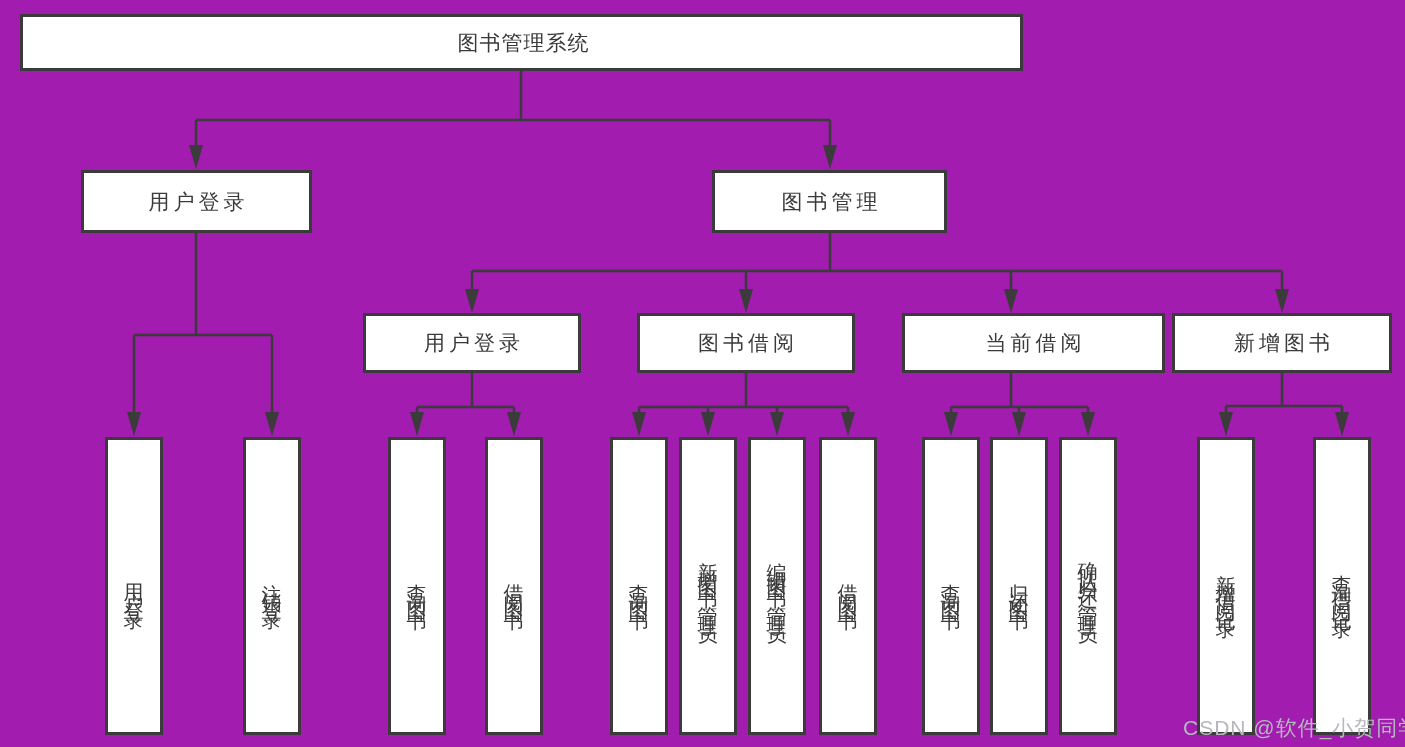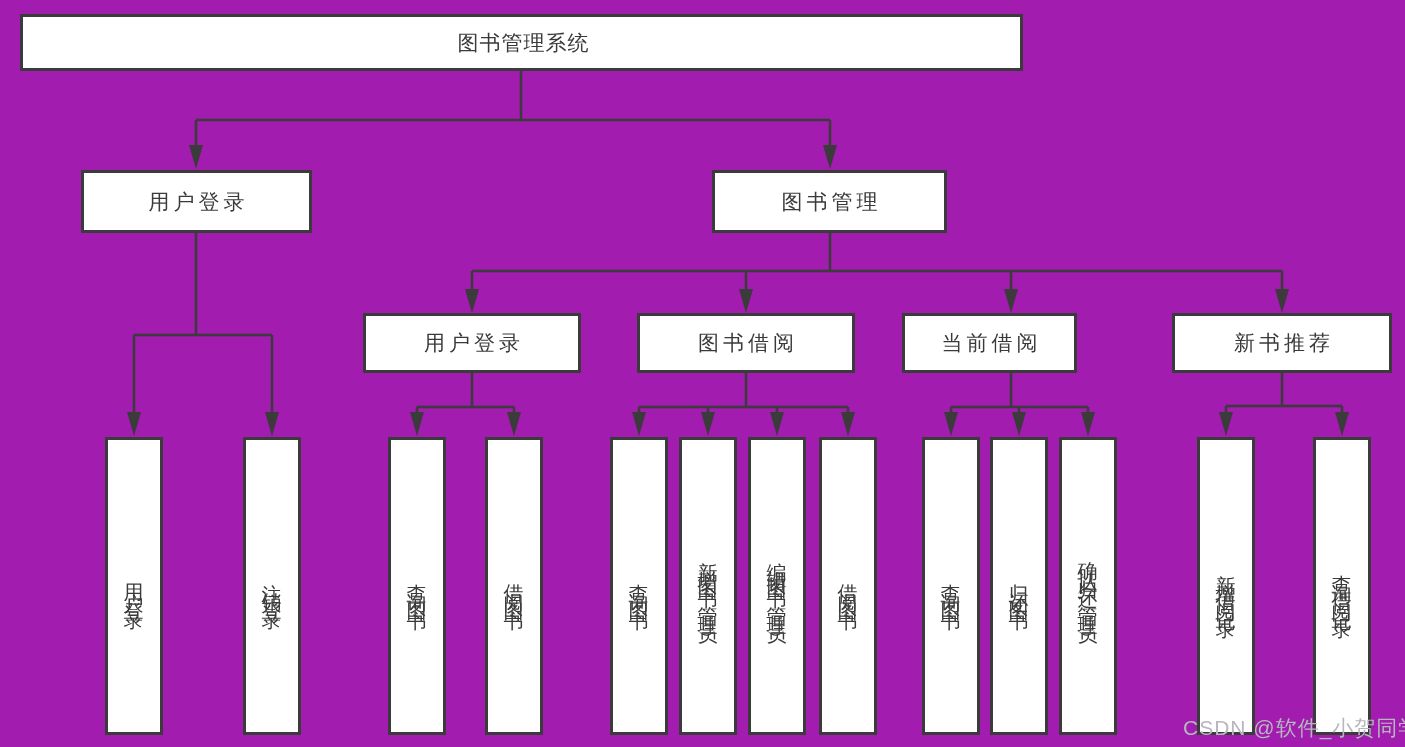--- a/index.html
+++ b/index.html
@@ -125,25 +125,25 @@
   <div class="node h" style="left:712px; top:170px; width:235px; height:63px;">
     <span class="label">图书管理</span>
   </div>
 
   <div class="node h" style="left:363px; top:313px; width:218px; height:60px;">
     <span class="label">用户登录</span>
   </div>
   <div class="node h" style="left:637px; top:313px; width:218px; height:60px;justify-content:center;">
     <span class="label">图书借阅</span>
   </div>
-  <div class="node h" style="left:902px; top:313px; width:175px; height:60px;">
+  <div class="node h" style="left:902px; top:313px; width:263px; height:60px;">
     <span class="label">当前借阅</span>
   </div>
   <div class="node h" style="left:1172px; top:313px; width:220px; height:60px;">
-    <span class="label">新书推荐</span>
+    <span class="label">新增图书</span>
   </div>
 
   <div class="node v" style="left:105px; top:437px; width:58px; height:298px;">
     <span class="label">用户登录</span>
   </div>
   <div class="node v" style="left:243px; top:437px; width:58px; height:298px;">
     <span class="label">注销登录</span>
   </div>
 
   <div class="node v" style="left:388px; top:437px; width:58px; height:298px;">

